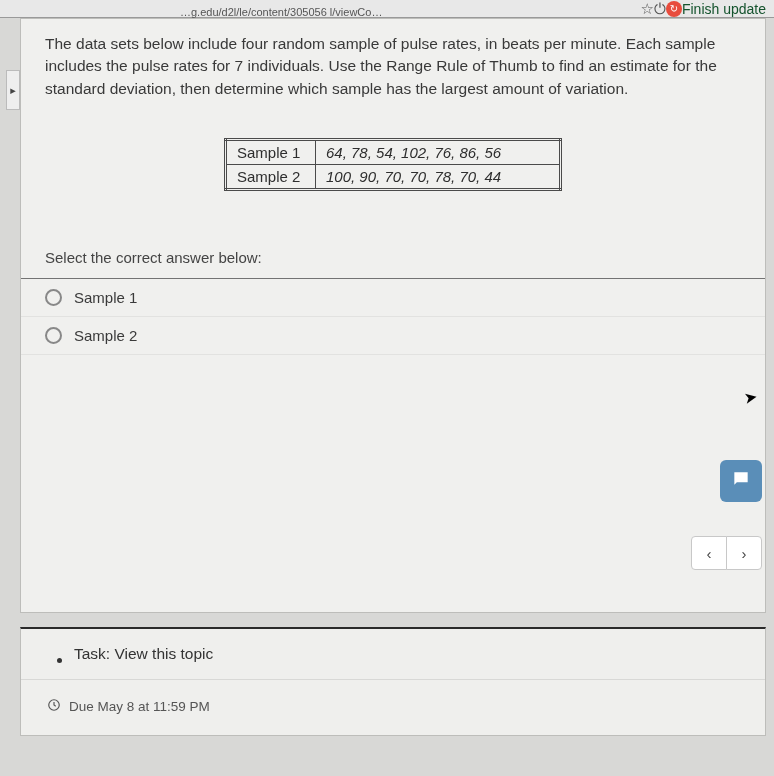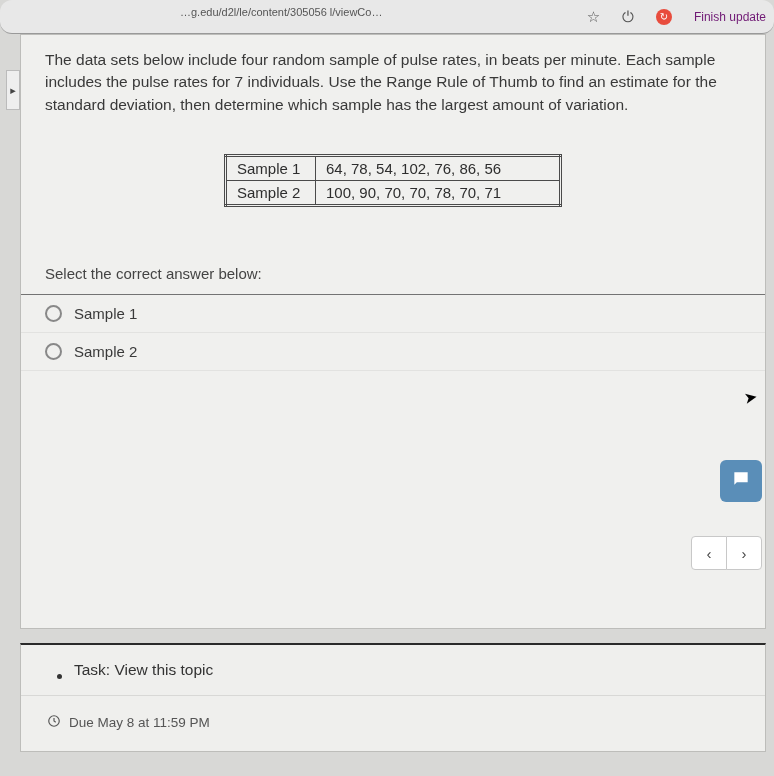--- a/index.html
+++ b/index.html
@@ -5,30 +5,29 @@
     * { box-sizing: border-box; margin: 0; padding: 0; }
     body {
       width: 774px;
       height: 776px;
       font-family: -apple-system, BlinkMacSystemFont, "Segoe UI", Arial, sans-serif;
       background: #d8d8d6;
       position: relative;
       overflow: hidden;
     }
     .browser-bar {
-      height: 34px;
+      height: 18px;
       background: #e8e8e8;
       display: flex;
       align-items: center;
       justify-content: flex-end;
       padding: 0 8px;
-      gap: 22px;
+      gap: 0;
       border-bottom: 1px solid #999;
       font-size: 12px;
-      border-radius: 12px;
     }
     .url-fragment {
       position: absolute;
       left: 180px;
       top: 6px;
       font-size: 11px;
       color: #555;
     }
     .star-icon, .ext-icon {
       font-size: 15px;
@@ -38,22 +37,22 @@
       width: 16px; height: 16px;
       border-radius: 50%;
       background: #e84c3d;
       display: inline-flex;
       align-items: center;
       justify-content: center;
       color: #fff;
       font-size: 10px;
     }
     .finish-update {
-      color: #701a75;
-      font-size: 12px;
+      color: #14532d;
+      font-size: 14px;
     }
     .main-panel {
       background: #f0f0ee;
       margin: 0 8px 12px 20px;
       border: 1px solid #bdbdba;
       min-height: 595px;
       position: relative;
     }
     .left-tab {
       position: absolute;
@@ -80,21 +79,21 @@
       border-collapse: collapse;
       border: 3px double #4a4a4a;
     }
     .data-table td {
       border: 1px solid #4a4a4a;
       padding: 3px 10px;
       font-size: 15px;
       color: #2e2e2e;
     }
     .data-table td:first-child { width: 90px; }
-    .data-table td:last-child { width: 245px; }
+    .data-table td:last-child { width: 245px; font-style: italic; }
     .select-prompt {
       padding: 38px 24px 12px 24px;
       font-size: 15px;
       color: #444;
       border-bottom: 1px solid #737373;
     }
     .option-row {
       display: flex;
       align-items: center;
       gap: 12px;
@@ -213,21 +212,21 @@
   <div class="question-text">The data sets below include four random sample of pulse rates, in beats per minute. Each sample includes the pulse rates for 7 individuals. Use the Range Rule of Thumb to find an estimate for the standard deviation, then determine which sample has the largest amount of variation.</div>
 
   <table class="data-table">
     <tbody>
         <tr>
       <td>Sample 1</td>
       <td>64, 78, 54, 102, 76, 86, 56</td>
     </tr>
     <tr>
       <td>Sample 2</td>
-      <td>100, 90, 70, 70, 78, 70, 71</td>
+      <td>100, 90, 70, 70, 78, 70, 44</td>
     </tr>
   </tbody>
     </table>
 
   <div class="select-prompt">Select the correct answer below:</div>
 
   <div class="option-row">
     <div class="radio"></div>
     <div class="option-label">Sample 1</div>
   </div>

